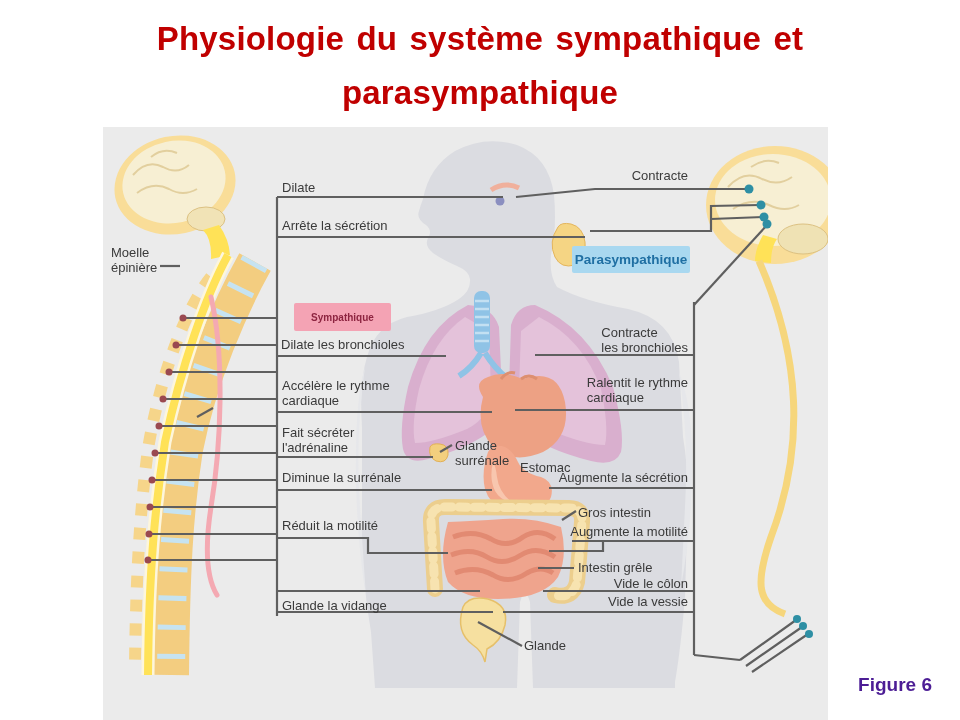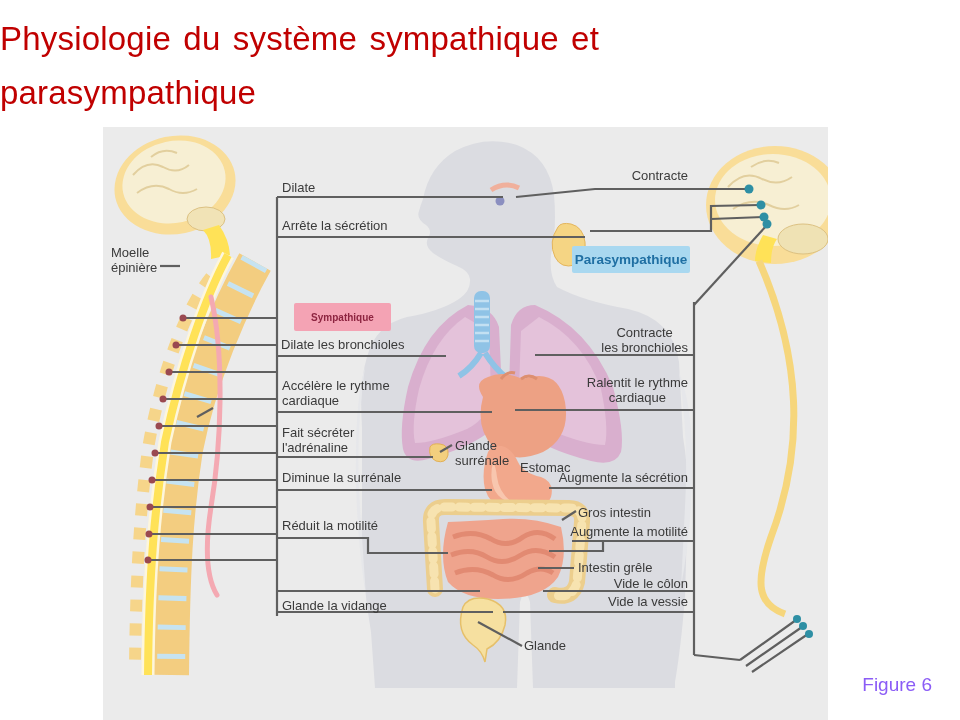--- a/index.html
+++ b/index.html
@@ -7,35 +7,35 @@
     --panel-bg:#ebebeb;
     --body-gray:#dbdce1;
     --line-color:#5f5f5f;
     --label-color:#3a3a3a;
     --symp-bg:#f4a3b4; --symp-text:#8d2440;
     --para-bg:#a9d8f0; --para-text:#1f6fa3;
   }
   *{margin:0;padding:0;box-sizing:border-box}
   body{width:960px;height:720px;background:#fff;font-family:"Liberation Sans",sans-serif;overflow:hidden}
   .slide{position:relative;width:960px;height:720px;background:#fff}
-  .title{position:absolute;left:0;width:100%;text-align:left;color:var(--title-color);
-         font-size:33px;font-weight:400;word-spacing:3px;letter-spacing:.2px}
+  .title{position:absolute;left:0;width:100%;text-align:center;color:var(--title-color);
+         font-size:33px;font-weight:700;word-spacing:3px;letter-spacing:.2px}
   .title.l1{top:20px}
   .title.l2{top:74px}
   .panel{position:absolute;left:103px;top:127px;width:725px;height:651px;background:var(--panel-bg)}
   .art{position:absolute;left:0;top:0}
   .lbl{position:absolute;font-size:13px;line-height:1.18;color:var(--label-color);white-space:pre-line}
-  .r{text-align:center}
+  .r{text-align:left}
   .badge{position:absolute;display:flex;align-items:center;justify-content:center;
          font-weight:700;border-radius:2px}
   .badge.symp{left:191px;top:176px;width:97px;height:28px;background:var(--symp-bg);
               color:var(--symp-text);font-size:10px}
   .badge.para{left:469px;top:119px;width:118px;height:27px;background:var(--para-bg);
               color:var(--para-text);font-size:13.5px}
-  .caption{position:absolute;right:28px;top:674px;font-size:19px;font-weight:400;color:#8b5cf6}
+  .caption{position:absolute;right:28px;top:674px;font-size:19px;font-weight:700;color:#4c1d95}
 </style>
 </head>
 <body>
 
 <div class="slide">
 
   <div class="title l1">Physiologie du système sympathique et</div>
   <div class="title l2">parasympathique</div>
 
   <div class="panel">

